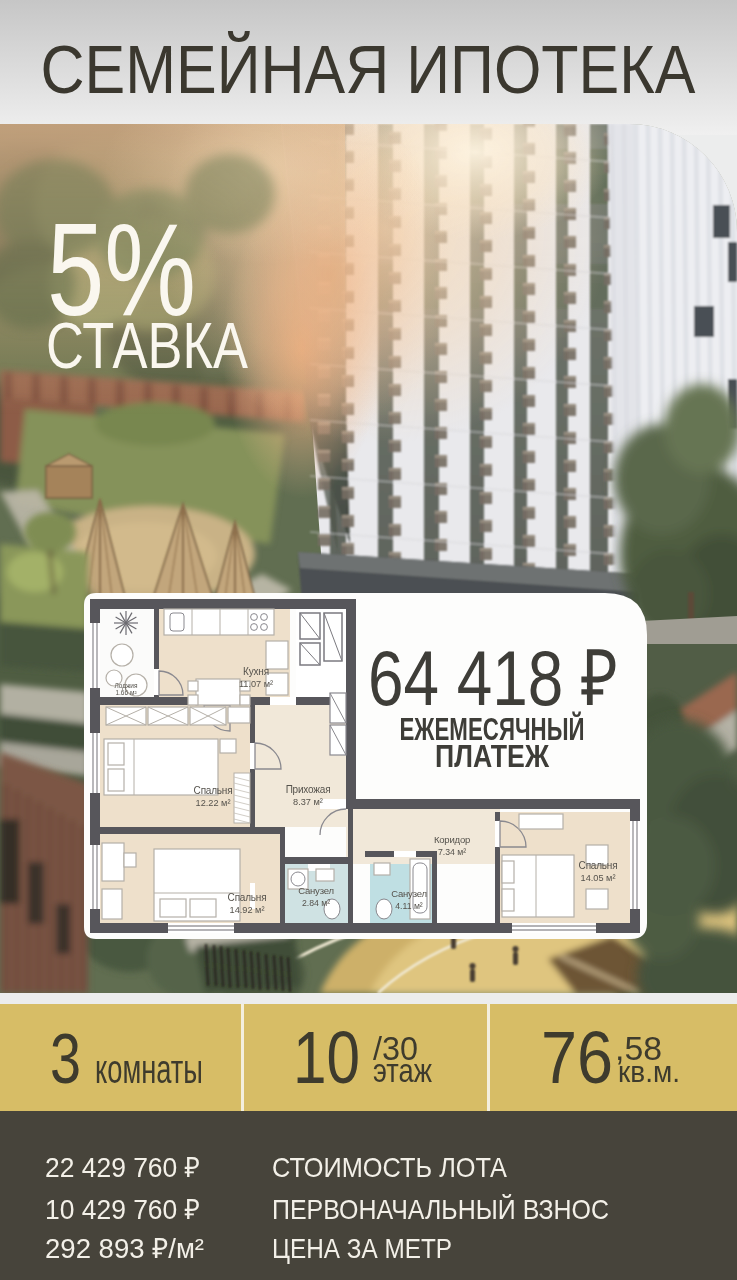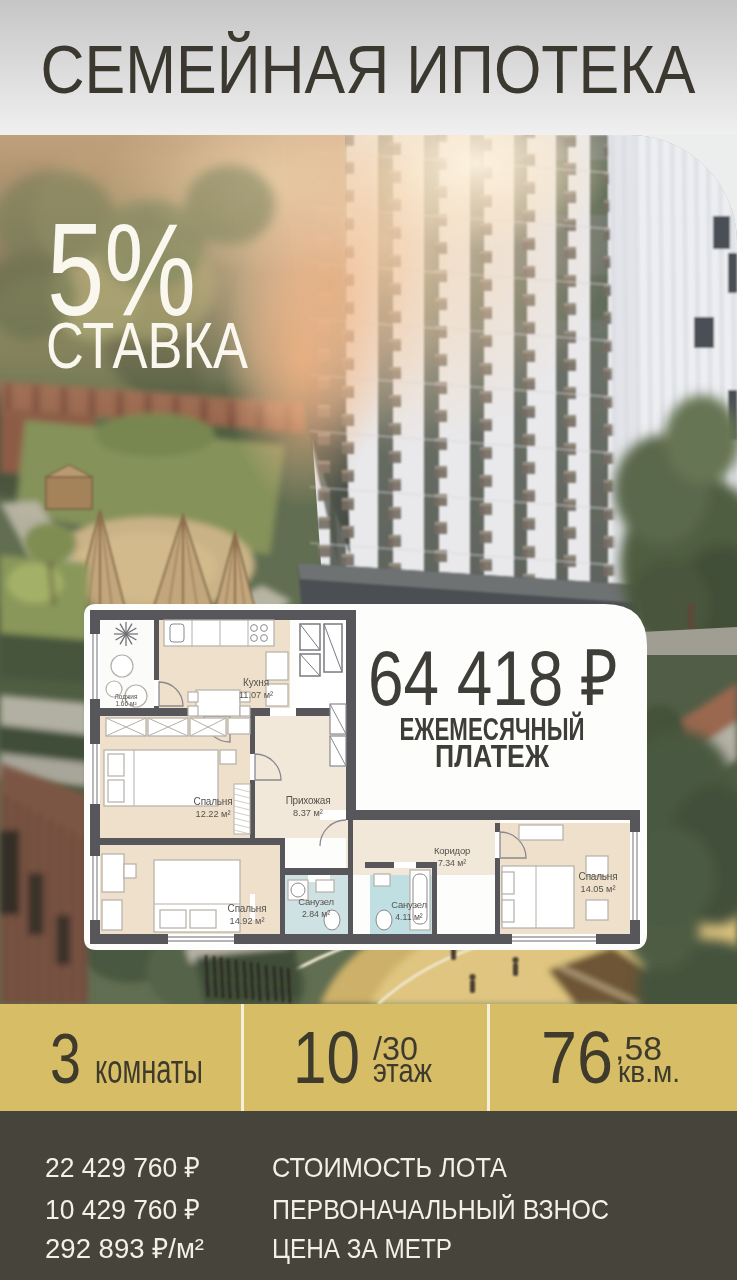--- a/index.html
+++ b/index.html
@@ -1,19 +1,19 @@
 <!DOCTYPE html>
 <html><head><meta charset="utf-8">
 <style>
   html,body{margin:0;padding:0;}
   body{width:737px;height:1280px;overflow:hidden;font-family:"Liberation Sans",sans-serif;}
   .page{position:relative;width:737px;height:1280px;background:#eceded;overflow:hidden;}
   .header{position:absolute;left:0;top:0;width:737px;height:135px;
     background:linear-gradient(#c6c6c6,#f0f0f0);}
-  .photo{position:absolute;left:0;top:135px;width:737px;height:869px;
+  .photo{position:absolute;left:0;top:124px;width:737px;height:869px;
     border-top-right-radius:108px;overflow:hidden;background:#8a9070;}
   .band{position:absolute;left:0;top:1004px;width:737px;height:107px;background:#d7bd66;}
   .vline{position:absolute;top:0;width:3px;height:107px;background:#f4efdd;}
   .rows{position:absolute;left:0;top:1111px;width:737px;height:169px;background:#47443b;}
 </style></head>
 <body>
 <div class="page">
   <div class="header"></div>
   <div class="photo">
 <svg width="737" height="869" viewBox="0 0 737 869" style="position:absolute;left:0;top:0">

